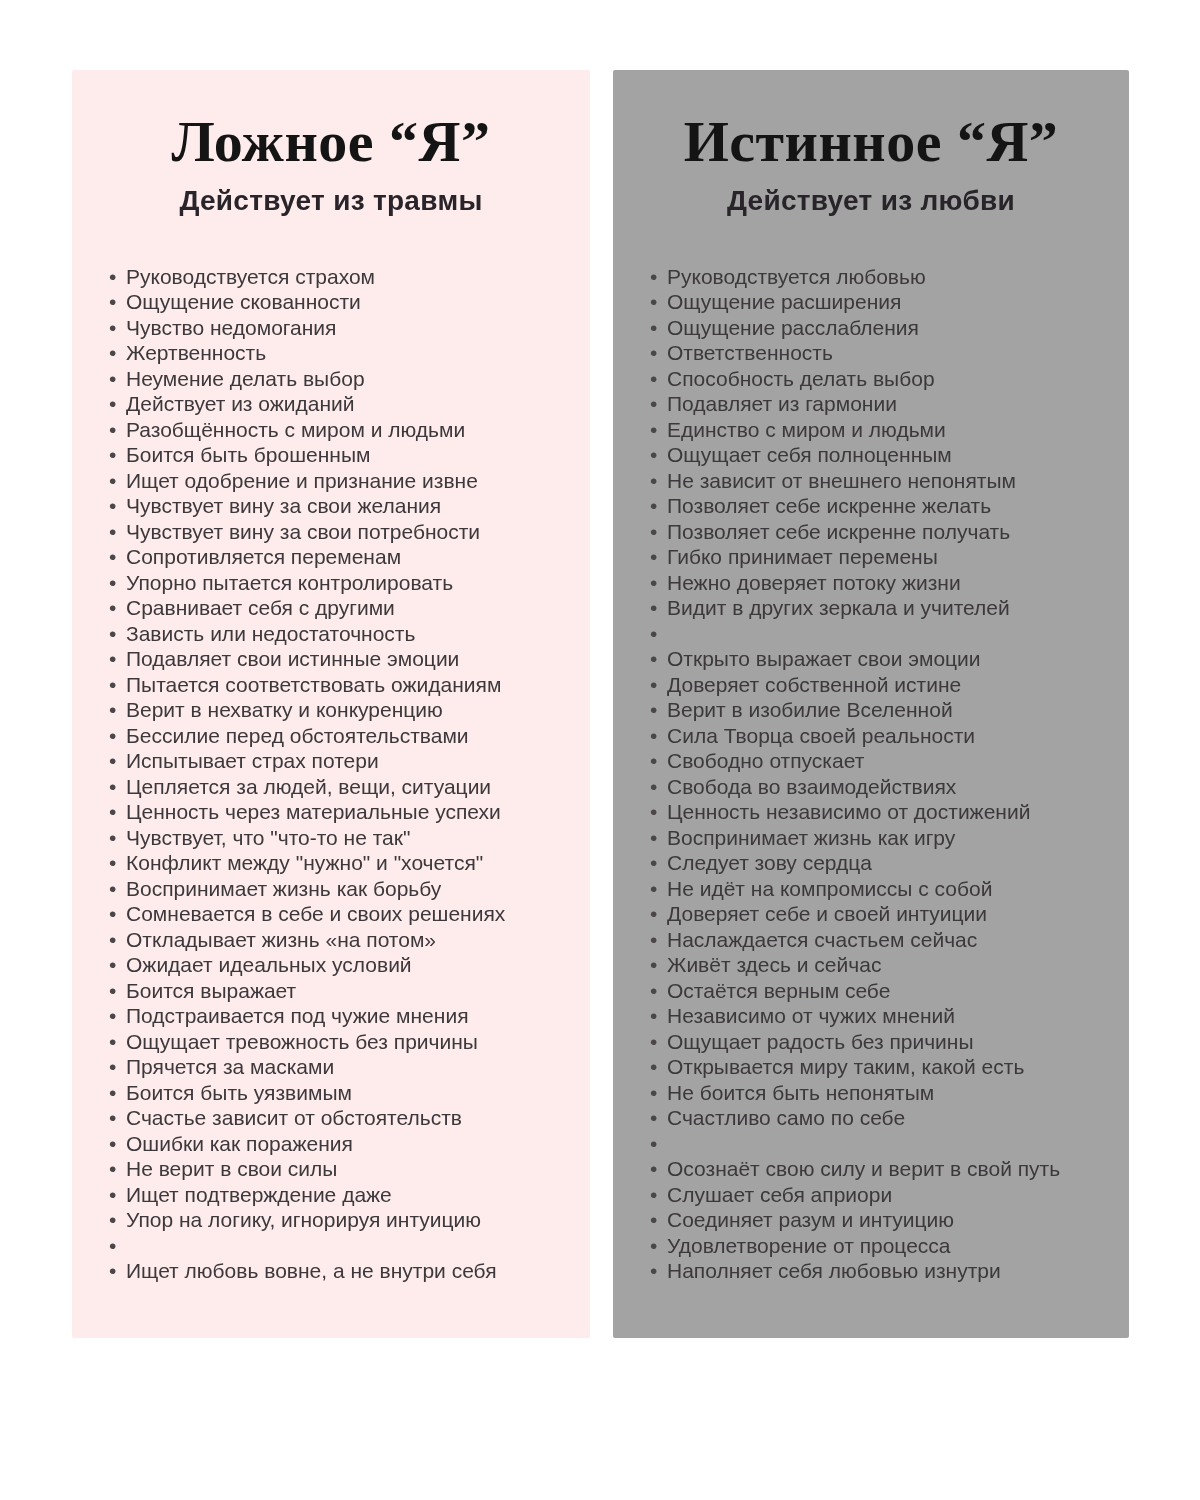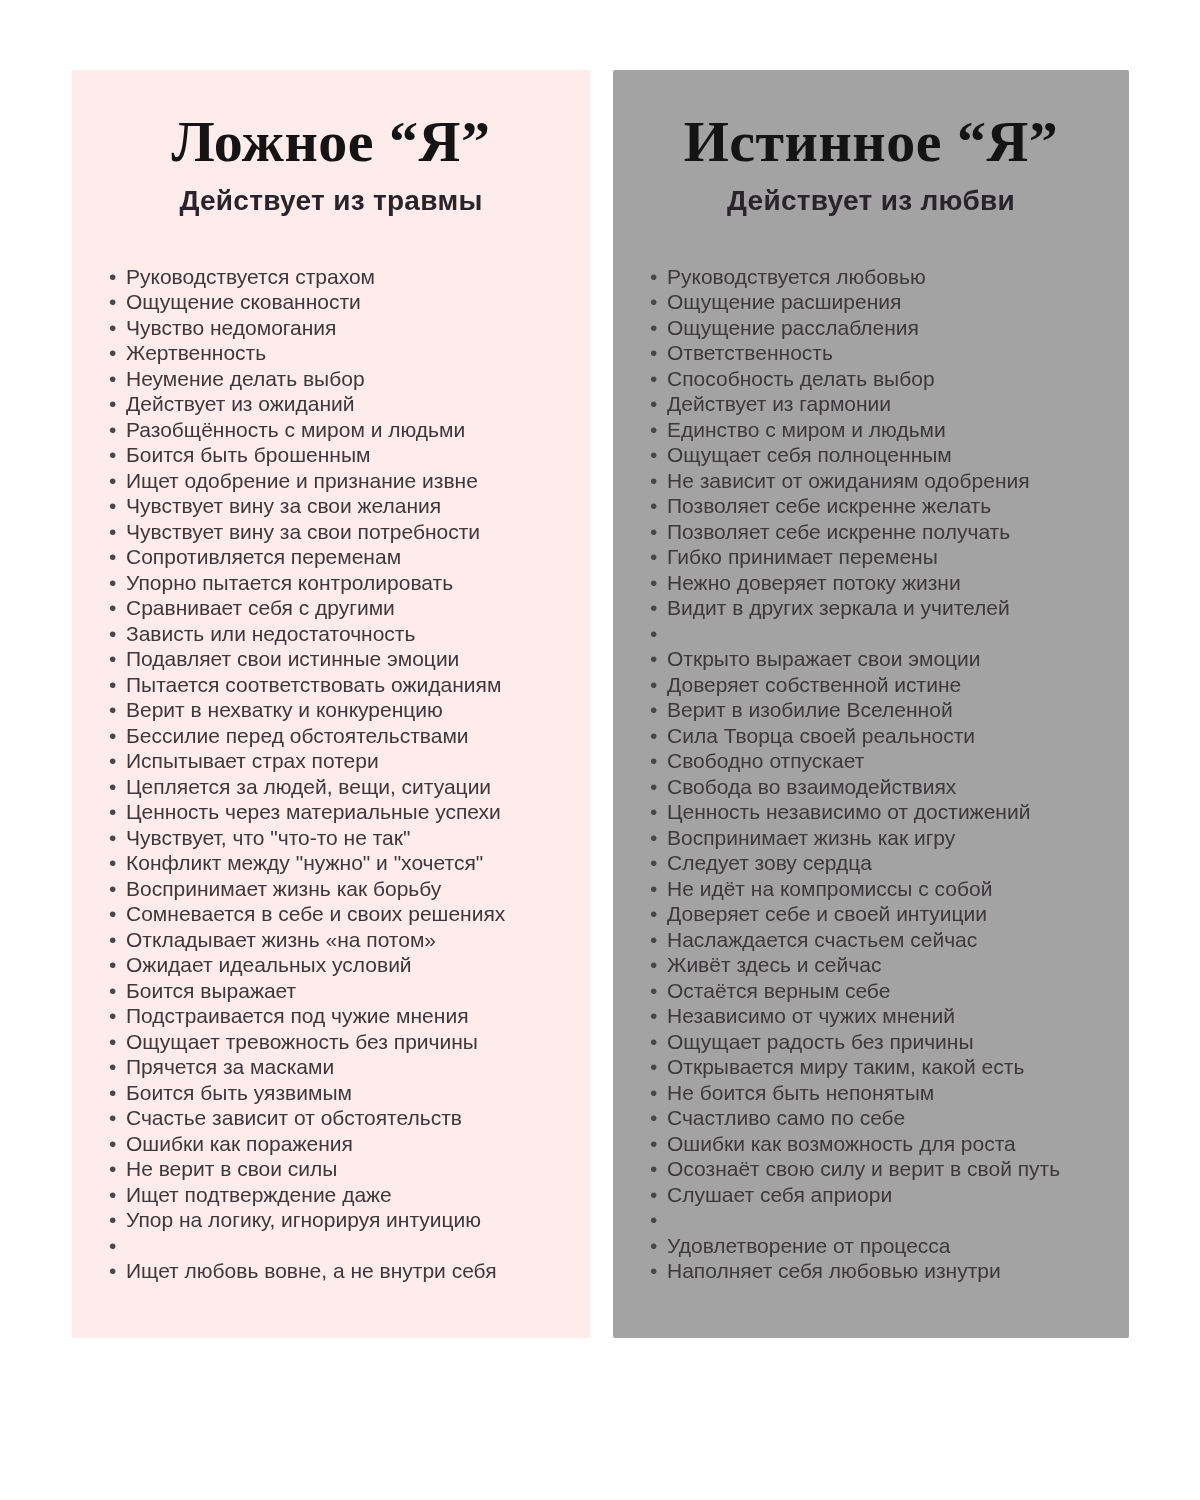--- a/index.html
+++ b/index.html
@@ -298,36 +298,36 @@
           <span class="trait-text">Ответственность</span>
         </li>
 
         <li class="trait-item">
           <span class="bullet">•</span>
           <span class="trait-text">Способность делать выбор</span>
         </li>
 
         <li class="trait-item">
           <span class="bullet">•</span>
-          <span class="trait-text">Действует из гармонии</span>
+          <span class="trait-text">Подавляет из гармонии</span>
         </li>
 
         <li class="trait-item">
           <span class="bullet">•</span>
           <span class="trait-text">Единство с миром и людьми</span>
         </li>
 
         <li class="trait-item">
           <span class="bullet">•</span>
           <span class="trait-text">Ощущает себя полноценным</span>
         </li>
 
         <li class="trait-item">
           <span class="bullet">•</span>
-          <span class="trait-text">Не зависит от ожиданиям одобрения</span>
+          <span class="trait-text">Не зависит от внешнего непонятым</span>
         </li>
 
         <li class="trait-item">
           <span class="bullet">•</span>
           <span class="trait-text">Позволяет себе искренне желать</span>
         </li>
 
         <li class="trait-item">
           <span class="bullet">•</span>
           <span class="trait-text">Позволяет себе искренне получать</span>
@@ -442,35 +442,35 @@
           <span class="trait-text">Не боится быть непонятым</span>
         </li>
 
         <li class="trait-item">
           <span class="bullet">•</span>
           <span class="trait-text">Счастливо само по себе</span>
         </li>
 
         <li class="trait-item">
           <span class="bullet">•</span>
-          <span class="trait-text">Ошибки как возможность для роста</span>
         </li>
 
         <li class="trait-item">
           <span class="bullet">•</span>
           <span class="trait-text">Осознаёт свою силу и верит в свой путь</span>
         </li>
 
         <li class="trait-item">
           <span class="bullet">•</span>
           <span class="trait-text">Слушает себя априори</span>
         </li>
 
         <li class="trait-item">
           <span class="bullet">•</span>
+          <span class="trait-text">Соединяет разум и интуицию</span>
         </li>
 
         <li class="trait-item">
           <span class="bullet">•</span>
           <span class="trait-text">Удовлетворение от процесса</span>
         </li>
 
         <li class="trait-item">
           <span class="bullet">•</span>
           <span class="trait-text">Наполняет себя любовью изнутри</span>

